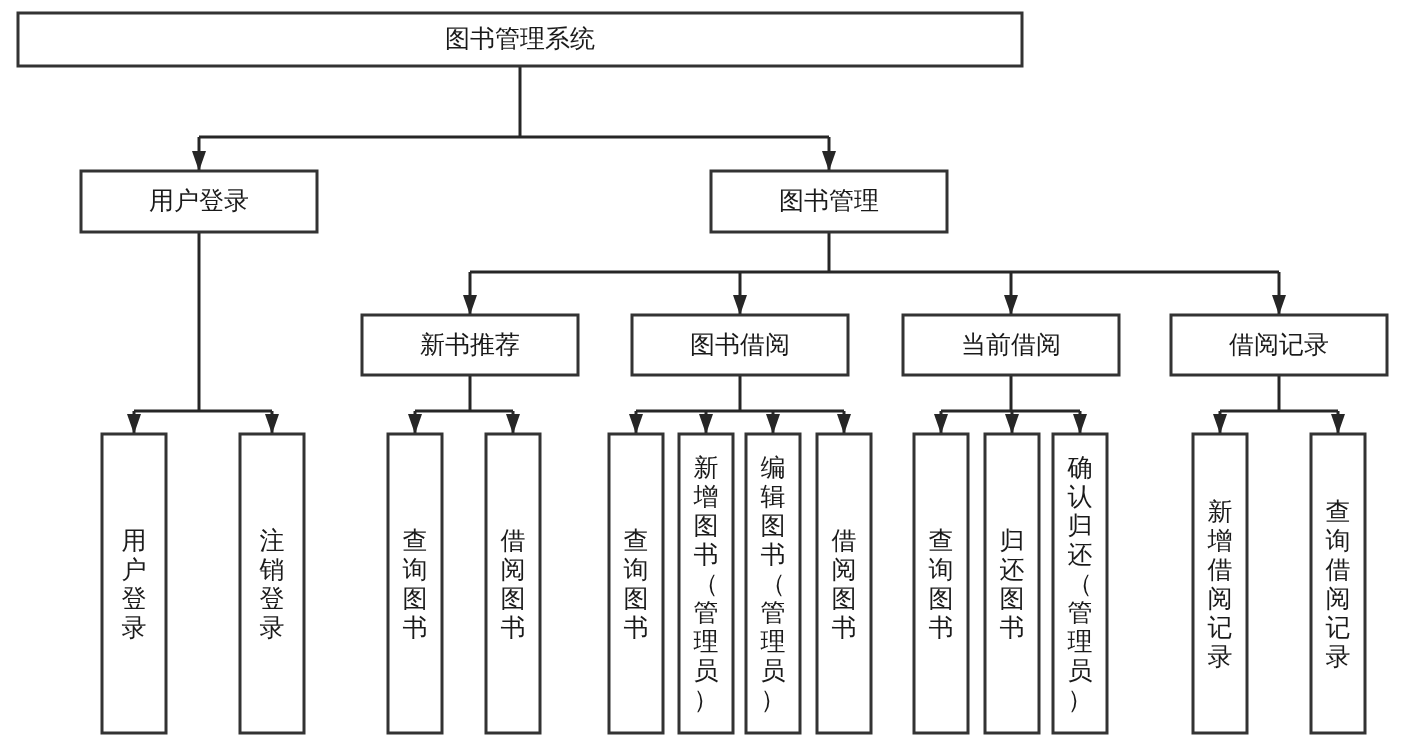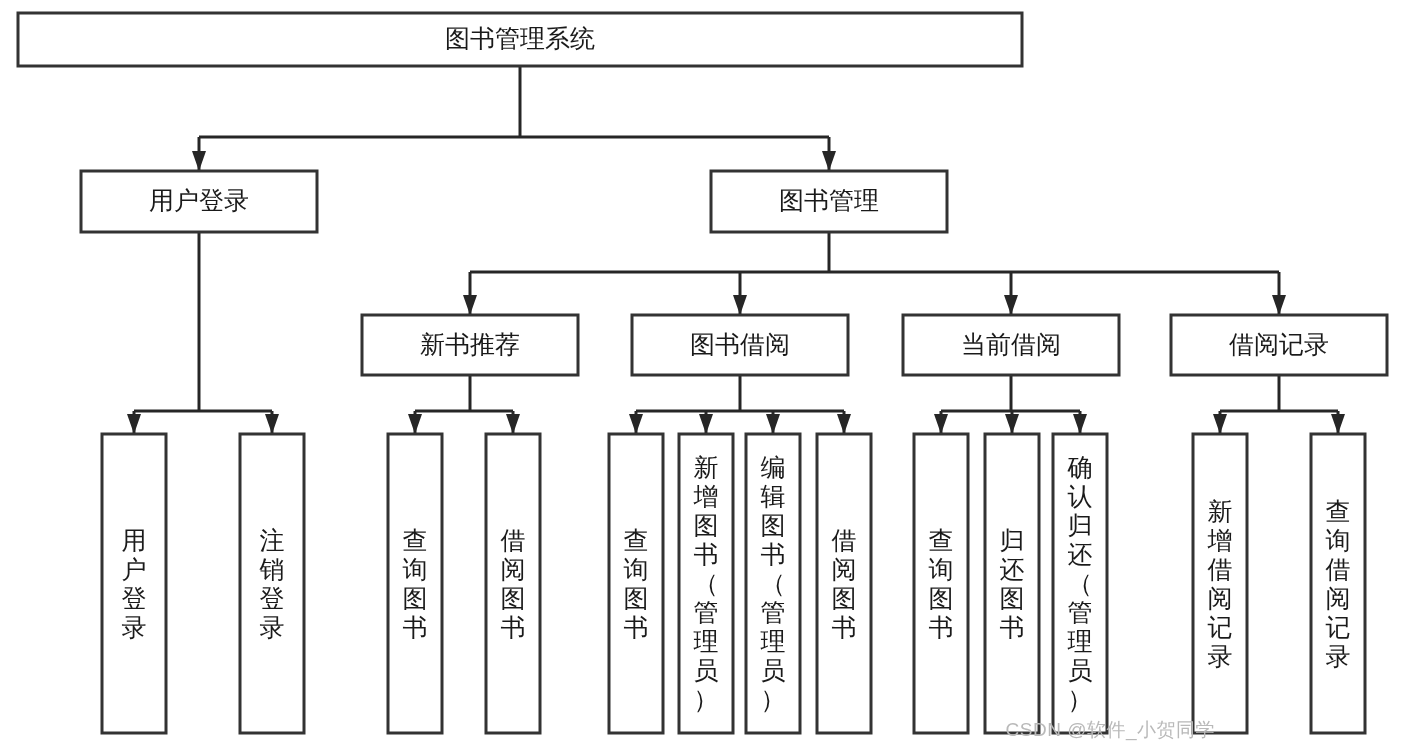--- a/index.html
+++ b/index.html
@@ -213,14 +213,13 @@
         <g>
           <rect x="1193" y="434" width="54" height="299" class="node-rect"></rect>
           <text x="1220" y="519.5" class="node-label-v"><tspan x="1220" dy="0">新</tspan><tspan x="1220" dy="29">增</tspan><tspan x="1220" dy="29">借</tspan><tspan x="1220" dy="29">阅</tspan><tspan x="1220" dy="29">记</tspan><tspan x="1220" dy="29">录</tspan></text>
         </g>
         <g>
           <rect x="1311" y="434" width="54" height="299" class="node-rect"></rect>
           <text x="1338" y="519.5" class="node-label-v"><tspan x="1338" dy="0">查</tspan><tspan x="1338" dy="29">询</tspan><tspan x="1338" dy="29">借</tspan><tspan x="1338" dy="29">阅</tspan><tspan x="1338" dy="29">记</tspan><tspan x="1338" dy="29">录</tspan></text>
         </g>
       </g>
   </svg>
-  <div class="watermark">CSDN @软件_小贺同学</div>
 </div>
 
 </body></html>

